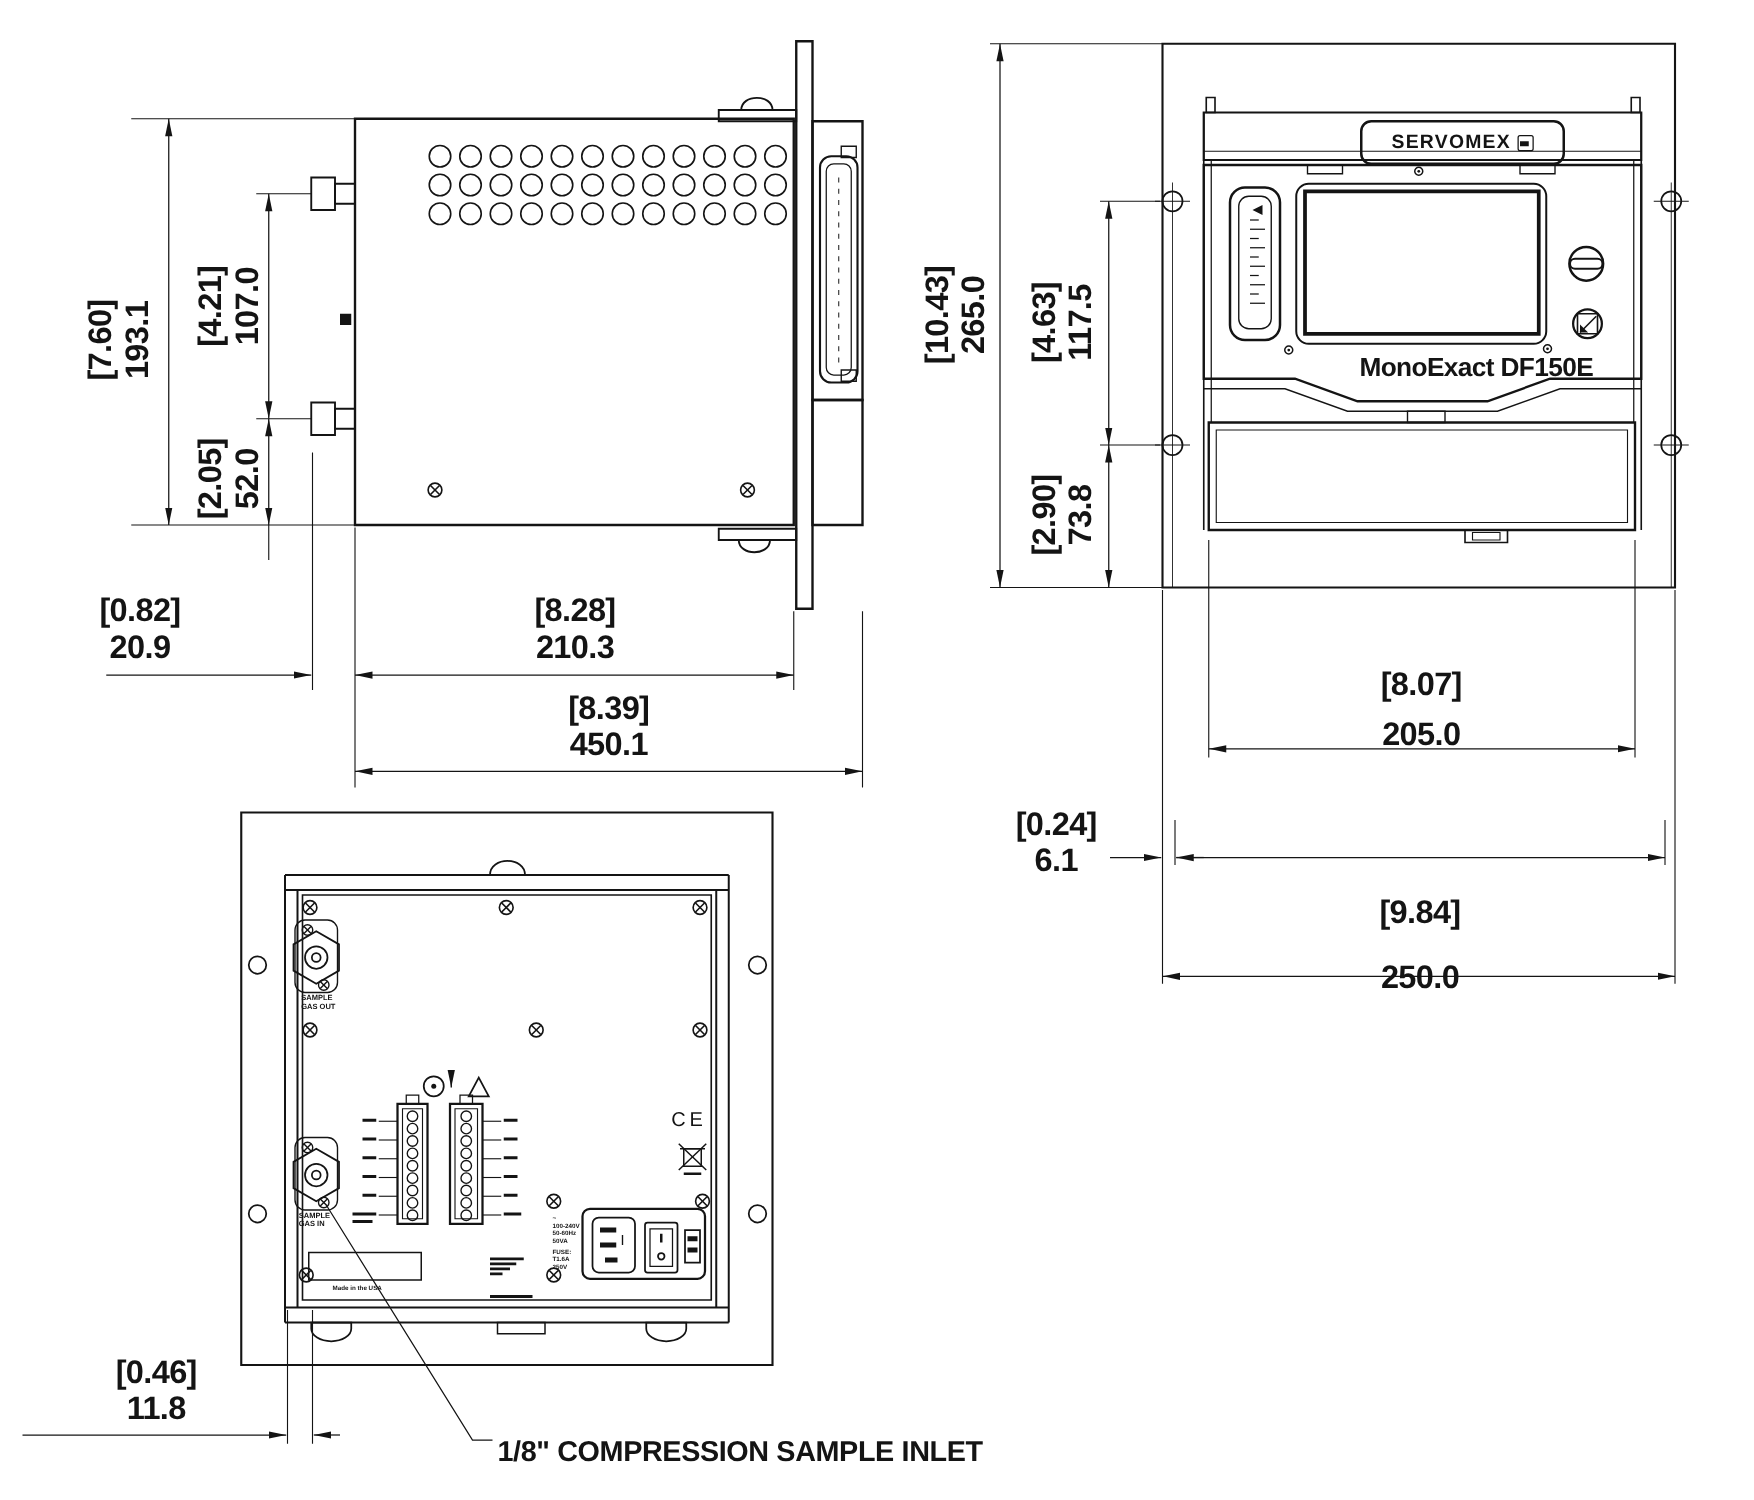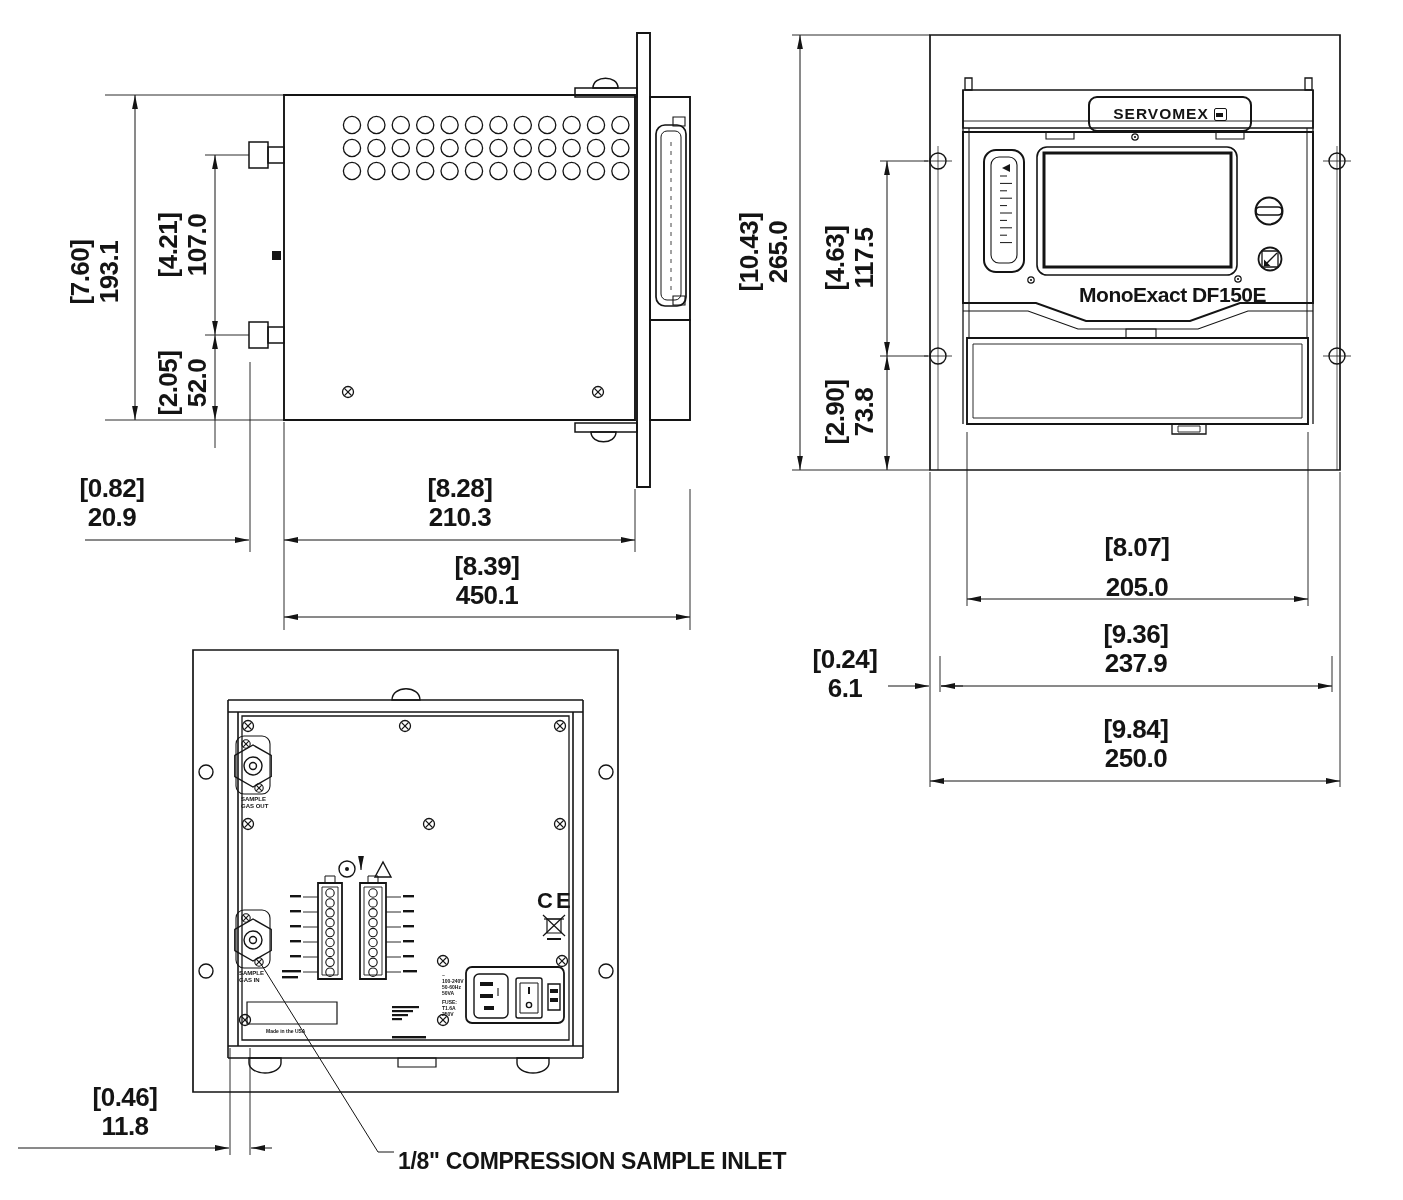--- a/index.html
+++ b/index.html
@@ -18,21 +18,21 @@
   .vwrap{width:150px;height:58px;justify-content:center;}
   .callout{font-size:23px;font-weight:bold;white-space:nowrap;letter-spacing:-0.3px;}
   .model{width:260px;text-align:center;font-size:21px;font-weight:bold;letter-spacing:-0.5px;}
   .logo-box{display:flex;align-items:center;justify-content:center;gap:5px;
             border:2.5px solid #141414;border-radius:9px;width:164px;height:36px;
             font-size:15.5px;font-weight:bold;letter-spacing:1px;box-sizing:border-box;}
   .logo-glyph{display:inline-block;width:11px;height:11px;border:1.6px solid #141414;
               border-radius:2px;position:relative;}
   .logo-glyph::after{content:"";position:absolute;left:1px;top:4px;width:7px;height:4px;
                      background:#141414;}
-  .ce{font-size:22px;font-weight:bold;letter-spacing:3px;}
+  .ce{font-size:16px;font-weight:normal;letter-spacing:3px;}
   .tiny{font-size:6px;font-weight:bold;line-height:1.15;white-space:pre-line;}
   .micro{font-size:5px;font-weight:bold;line-height:1.2;white-space:pre-line;}
 </style>
 </head>
 <body>
 
 <div id="canvas">
 
 <svg class="art" width="1403" height="1200" viewBox="0 0 1403 1200" stroke="#141414" fill="none" stroke-width="1.6">
   <defs>
@@ -441,40 +441,36 @@
       <span>73.8</span>
     </div>
 <div class="txt dim hwrap" style="left:1057px;top:533px;gap:11px;">
   <span class="in">8.07</span>
       <span>205.0</span>
     </div>
 <div class="txt dim" style="left:790px;top:645px;width:110px;">
   <span class="in">0.24</span>
       <span>6.1</span>
     </div>
-<div class="txt dim hwrap" style="left:1056px;top:620px;">
-  <span class="in">9.36</span>
-      <span>237.9</span>
-    </div>
-<div class="txt dim hwrap" style="left:1056px;top:715px;">
+<div class="txt dim hwrap" style="left:1056px;top:715px;gap:23px;">
   <span class="in">9.84</span>
       <span>250.0</span>
     </div>
 
 <div class="txt dim hwrap" style="left:45px;top:1083px;">
   <span class="in">0.46</span>
       <span>11.8</span>
     </div>
 <div class="txt callout" style="left:398px;top:1148px;">1/8" COMPRESSION SAMPLE INLET</div>
 
 <div class="txt logo-box" style="left:1088px;top:96px;">
   <span>SERVOMEX</span>
   <span class="logo-glyph"></span>
 </div>
-<div class="txt model" style="left:1006px;top:283px;text-align:right;">MonoExact DF150E</div>
+<div class="txt model" style="left:1051px;top:283px;">MonoExact DF150E</div>
 
 <div class="txt tiny" style="left:241px;top:796px;">SAMPLE
 GAS OUT</div>
 <div class="txt tiny" style="left:239px;top:970px;">SAMPLE
 GAS IN</div>
 <div class="txt micro" style="left:266px;top:1028px;">Made in the USA</div>
 <div class="txt ce" style="left:537px;top:888px;">CE</div>
 <div class="txt micro" style="left:442px;top:972px;width:24px;">~
 100-240V
 50-60Hz

